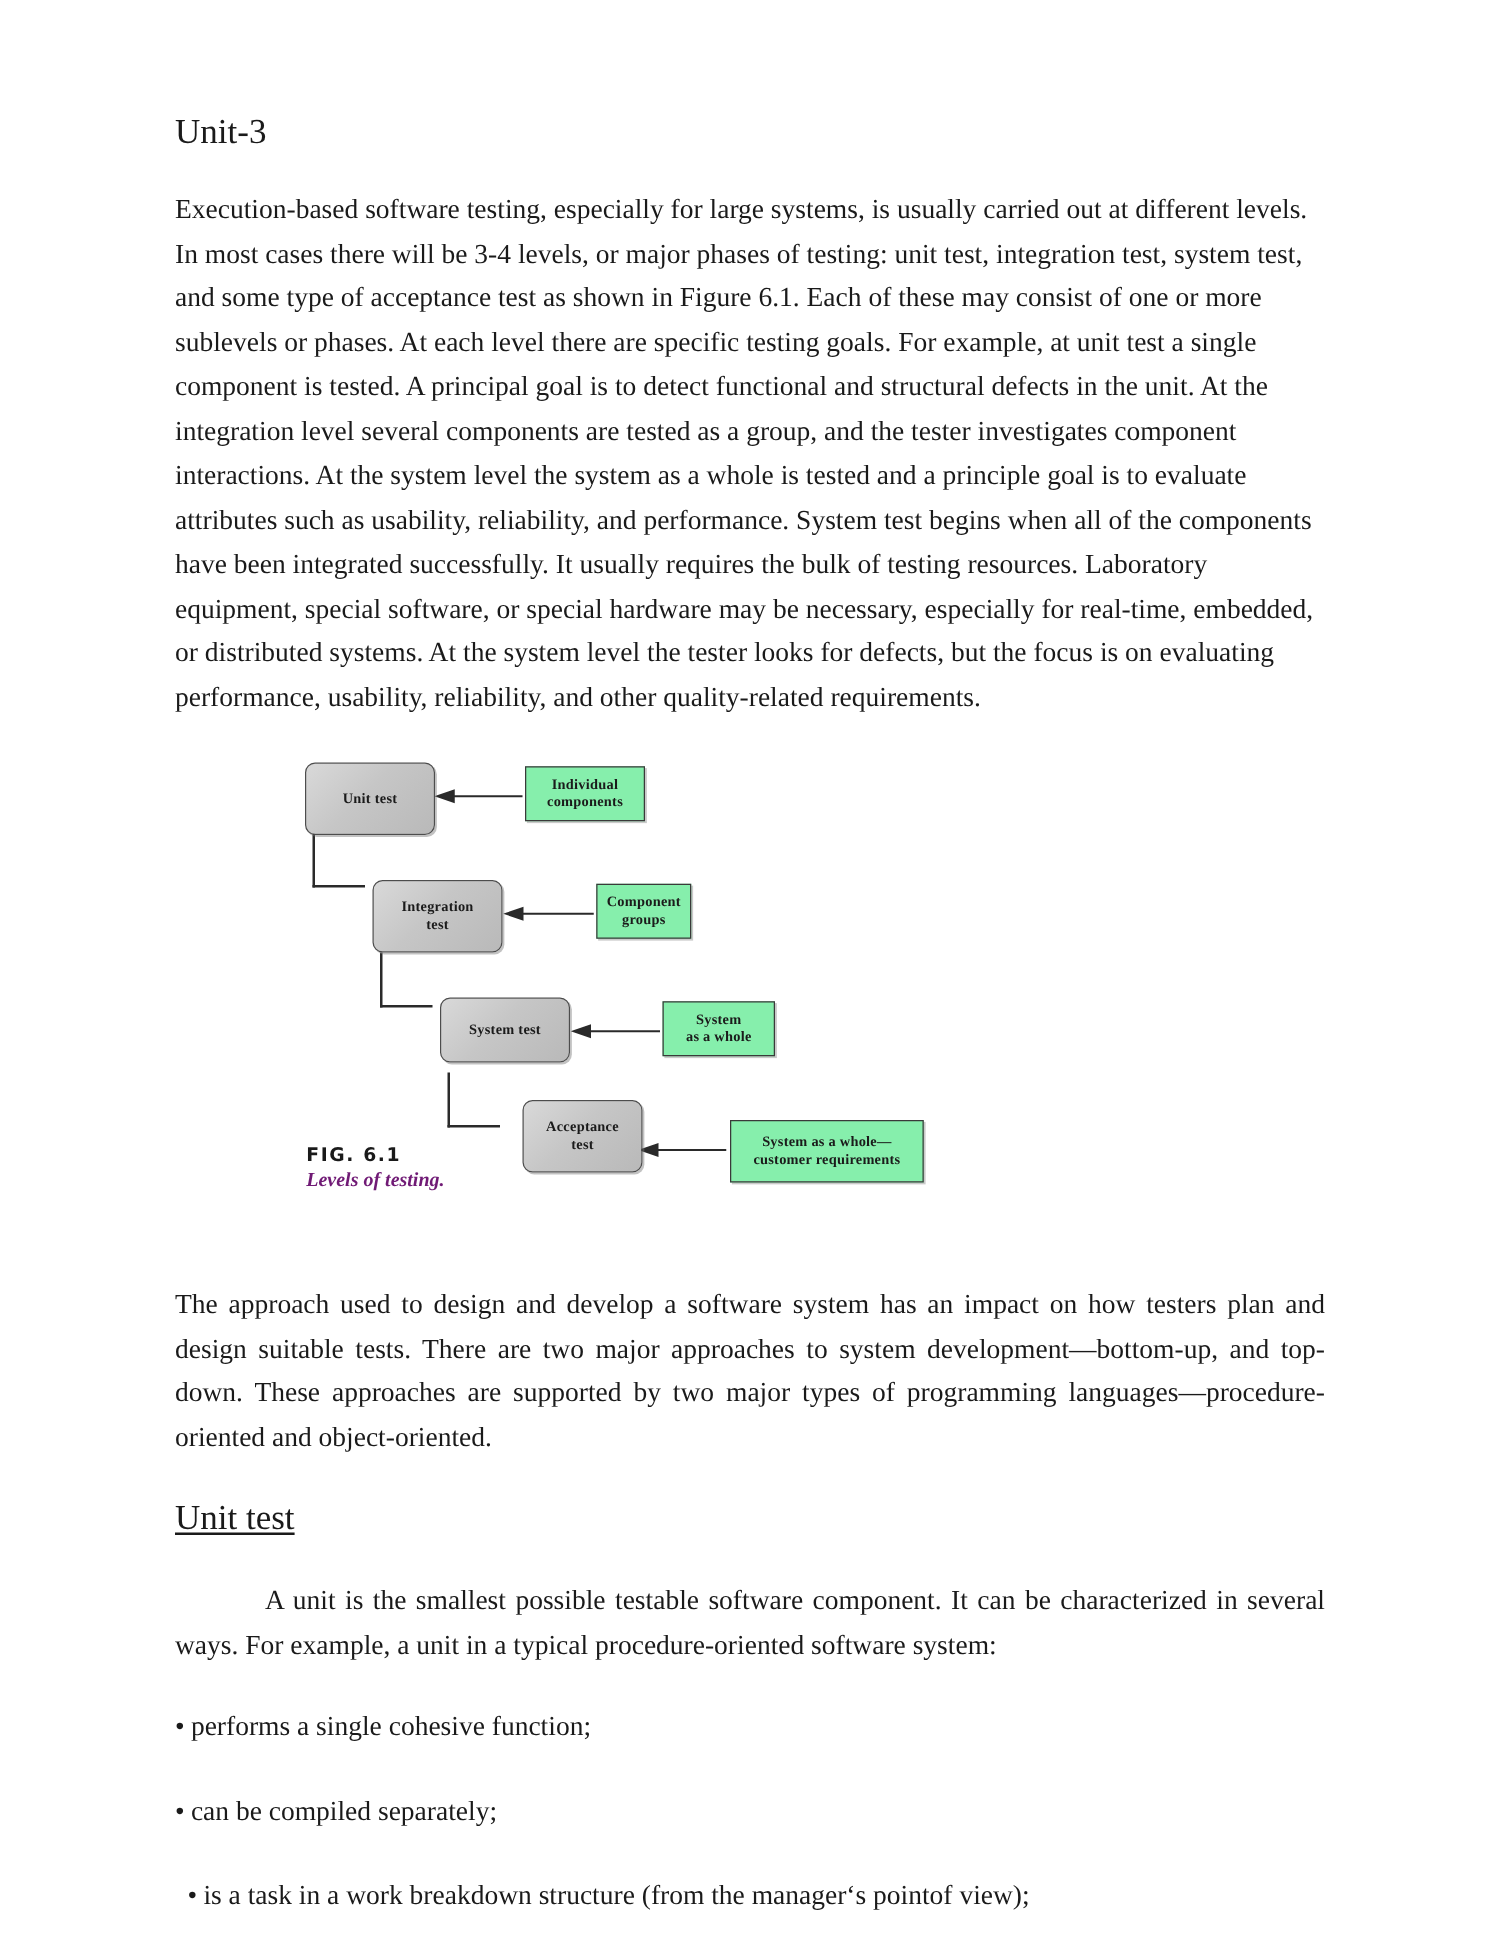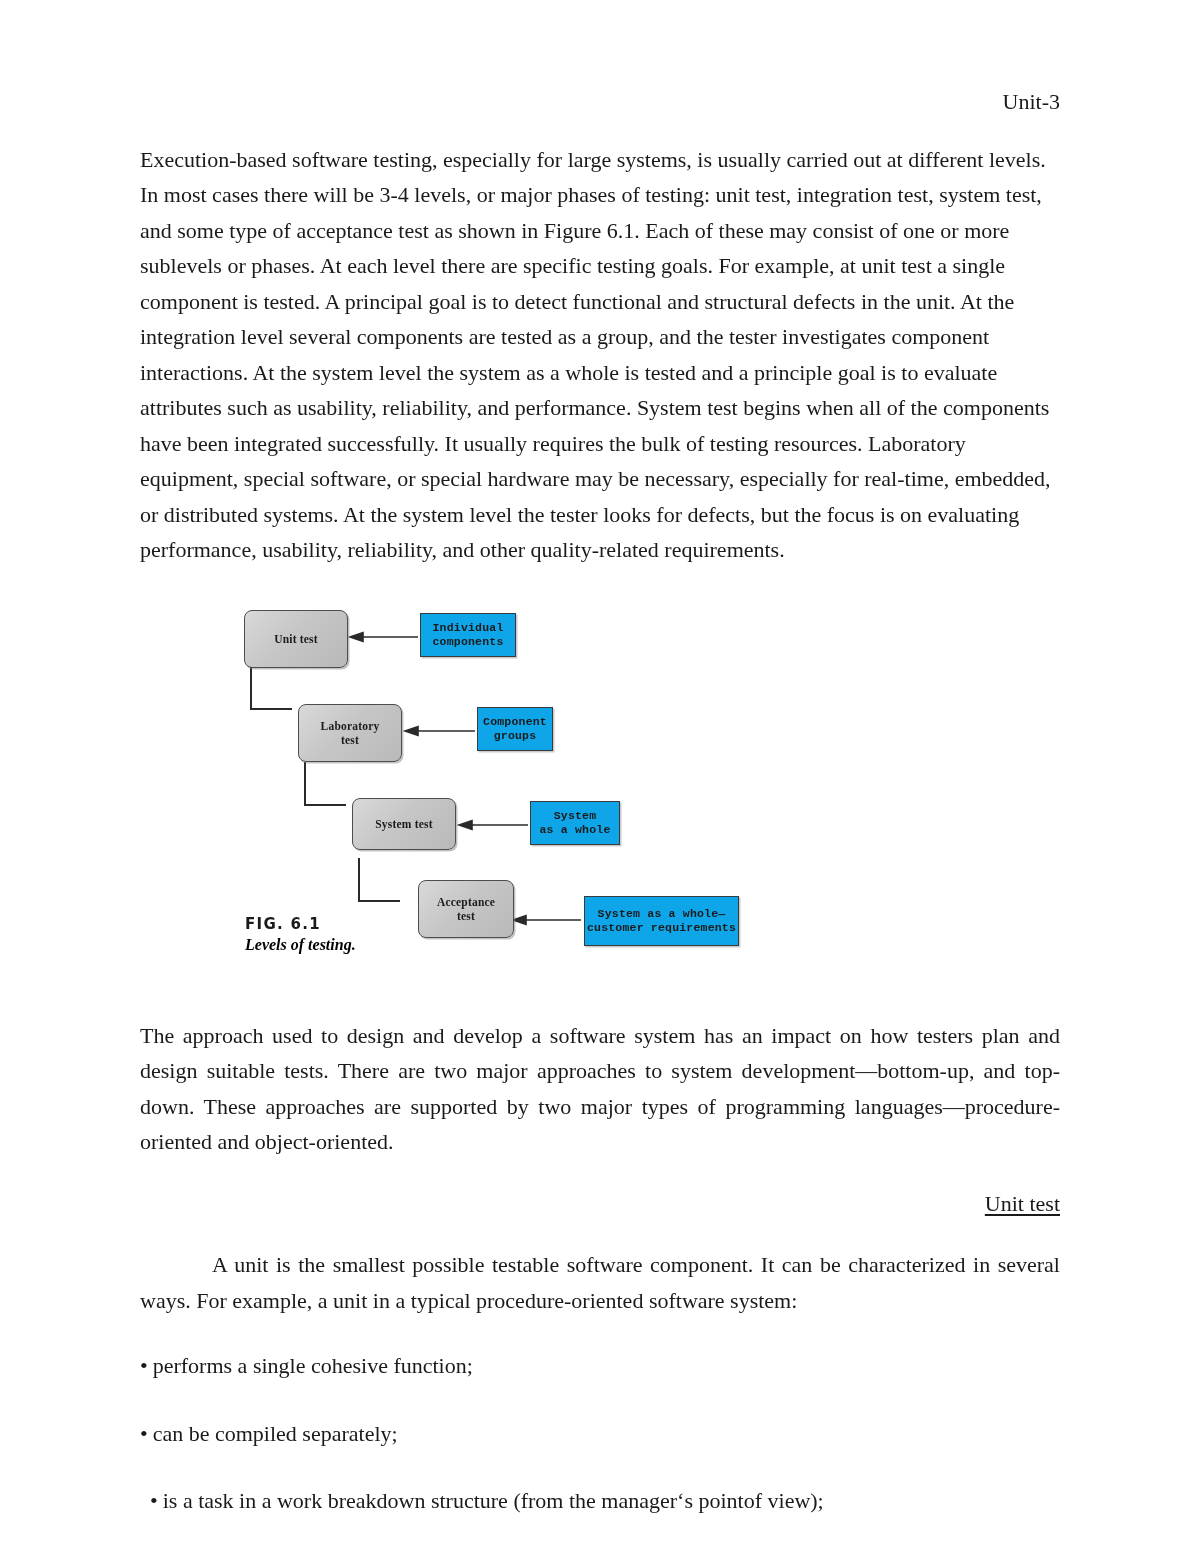--- a/index.html
+++ b/index.html
@@ -24,22 +24,22 @@
   }
   .content {
     position: absolute;
     left: 140px;
     top: 0;
     width: 920px;
   }
 
   
   .h-center {
-    text-align: right;
-    font-size: 22px;
+    text-align: left;
+    font-size: 28px;
     line-height: 1.25;
   }
   .h-unit3 {
     margin-top: 88px;
   }
   .h-underlined {
     margin-top: 28px;
     text-decoration: underline;
     text-underline-offset: 3px;
   }
@@ -107,24 +107,23 @@
     letter-spacing: 0.2px;
     line-height: 1.25;
   }
   .fig-box.gray {
     background: linear-gradient(135deg, #d9d9d9 0%, #c6c6c6 45%, #b9b9b9 100%);
     border: 1.3px solid #4d4d4d;
     border-radius: 8px;
     box-shadow: 1.5px 1.5px 0 rgba(120,120,120,0.45);
   }
   .fig-box.white {
-    background: #0ea5e9;
+    background: #86efac;
     border: 1.2px solid #3a3a3a;
     box-shadow: 1.5px 1.5px 0 rgba(150,150,150,0.5);
-    font-family: Liberation Mono, monospace;
   }
   .fig-line {
     position: absolute;
     background: #2a2a2a;
   }
   .fig-caption {
     position: absolute;
     left: 245px;
     top: 915px;
     pointer-events: auto;
@@ -134,21 +133,21 @@
     font-weight: bold;
     font-size: 15px;
     letter-spacing: 1.3px;
     color: #1a1a1a;
   }
   .cap-title {
     font-family: "Liberation Serif", "DejaVu Serif", serif;
     font-weight: bold;
     font-style: italic;
     font-size: 16px;
-    color: #000000;
+    color: #701a75;
     margin-top: 3px;
   }
 </style>
 </head>
 <body>
 
 <div class="page">
 
   <div class="content">
 
@@ -213,21 +212,21 @@
           <line x1="343" y1="320" x2="286" y2="320"></line>
           <polygon points="275,320 288,315.5 288,324.5"></polygon>
         </g>
       </svg>
 
       <div class="fig-box gray" style="left:6px;   top:10px;  width:104px; height:58px;">
         <span>Unit test</span>
       </div>
 
       <div class="fig-box gray" style="left:60px;  top:104px; width:104px; height:58px;">
-        <span style="white-space:pre-line">Laboratory
+        <span style="white-space:pre-line">Integration
 test</span>
       </div>
 
       <div class="fig-box gray" style="left:114px; top:198px; width:104px; height:52px;">
         <span>System test</span>
       </div>
 
       <div class="fig-box gray" style="left:168px; top:280px; width:96px; height:58px;margin-left:12px;">
         <span style="white-space:pre-line">Acceptance
 test</span>

